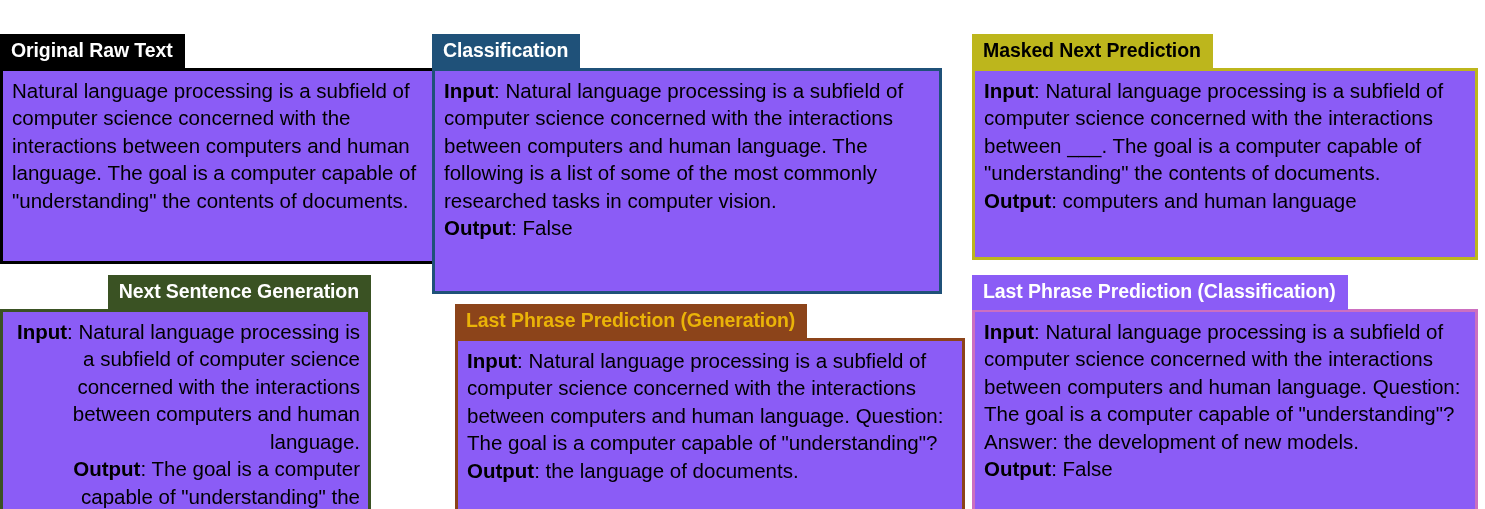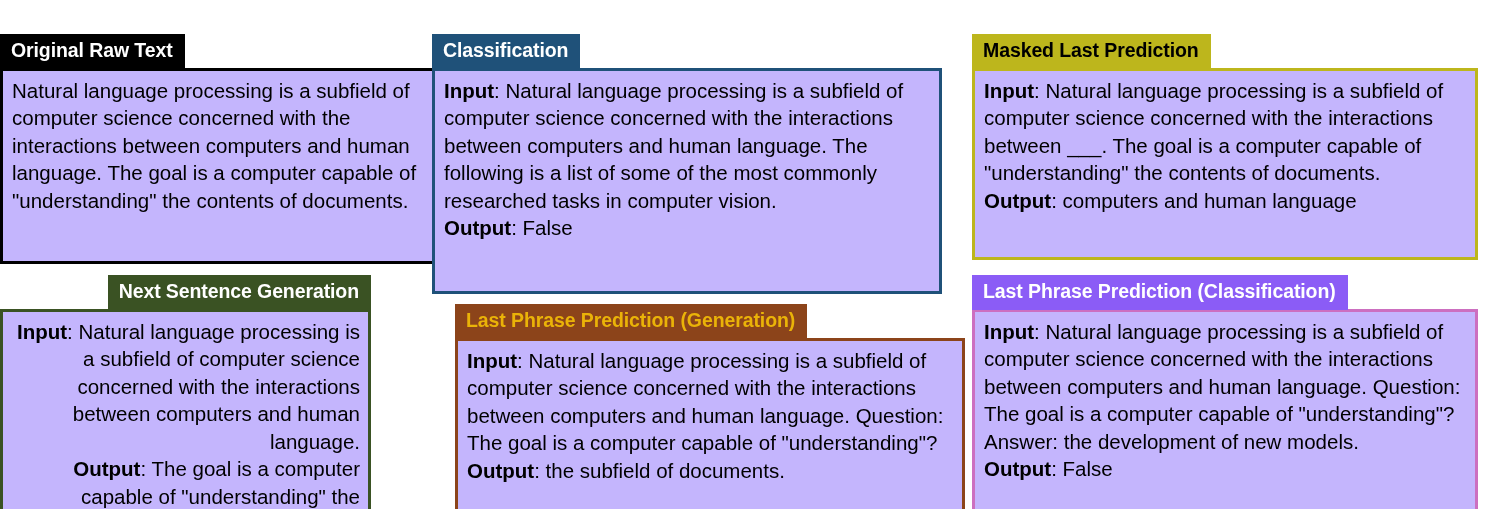--- a/index.html
+++ b/index.html
@@ -34,21 +34,21 @@
     line-height: 1;
     padding: 7px 12px 8px 11px;
     white-space: nowrap;
     letter-spacing: -0.1px;
     position: relative;
     z-index: 2;
     margin-top: 32px;
   }
   .card-body {
     box-sizing: border-box;
-    background: #c4b5fd;
+    background: #8b5cf6;
     font-size: 20.5px;
     line-height: 1.345;
     color: #000000;
     padding: 6px 8px 5px 9px;
     position: relative;
     z-index: 1;
     margin-top: -1px;
     overflow: hidden;
   }
   .card-body p {
@@ -108,26 +108,26 @@
     <div class="card-body">
       <p><span class="lbl">Input</span><span>: </span><span>Natural language processing is a subfield of computer science concerned with the interactions between computers and human language. The following is a list of some of the most commonly researched tasks in computer vision.</span></p>
       <p><span class="lbl">Output</span><span>: </span><span>False</span></p>
     </div>
   </div>
 
   <div class="card" id="card-lastphrase-gen">
     <div class="card-header">Last Phrase Prediction (Generation)</div>
     <div class="card-body">
       <p><span class="lbl">Input</span><span>: </span><span>Natural language processing is a subfield of computer science concerned with the interactions between computers and human language. Question: The goal is a computer capable of "understanding"?</span></p>
-      <p><span class="lbl">Output</span><span>: </span><span>the subfield of documents.</span></p>
+      <p><span class="lbl">Output</span><span>: </span><span>the language of documents.</span></p>
     </div>
   </div>
 
   <div class="card" id="card-masked-word">
-    <div class="card-header">Masked Last Prediction</div>
+    <div class="card-header">Masked Next Prediction</div>
     <div class="card-body">
       <p><span class="lbl">Input</span><span>: </span><span>Natural language processing is a subfield of computer science concerned with the interactions between ___. The goal is a computer capable of "understanding" the contents of documents.</span></p>
       <p><span class="lbl">Output</span><span>: </span><span>computers and human language</span></p>
     </div>
   </div>
 
   <div class="card" id="card-lastphrase-cls">
     <div class="card-header">Last Phrase Prediction (Classification)</div>
     <div class="card-body">
       <p><span class="lbl">Input</span><span>: </span><span>Natural language processing is a subfield of computer science concerned with the interactions between computers and human language. Question: The goal is a computer capable of "understanding"? Answer: the development of new models.</span></p>

